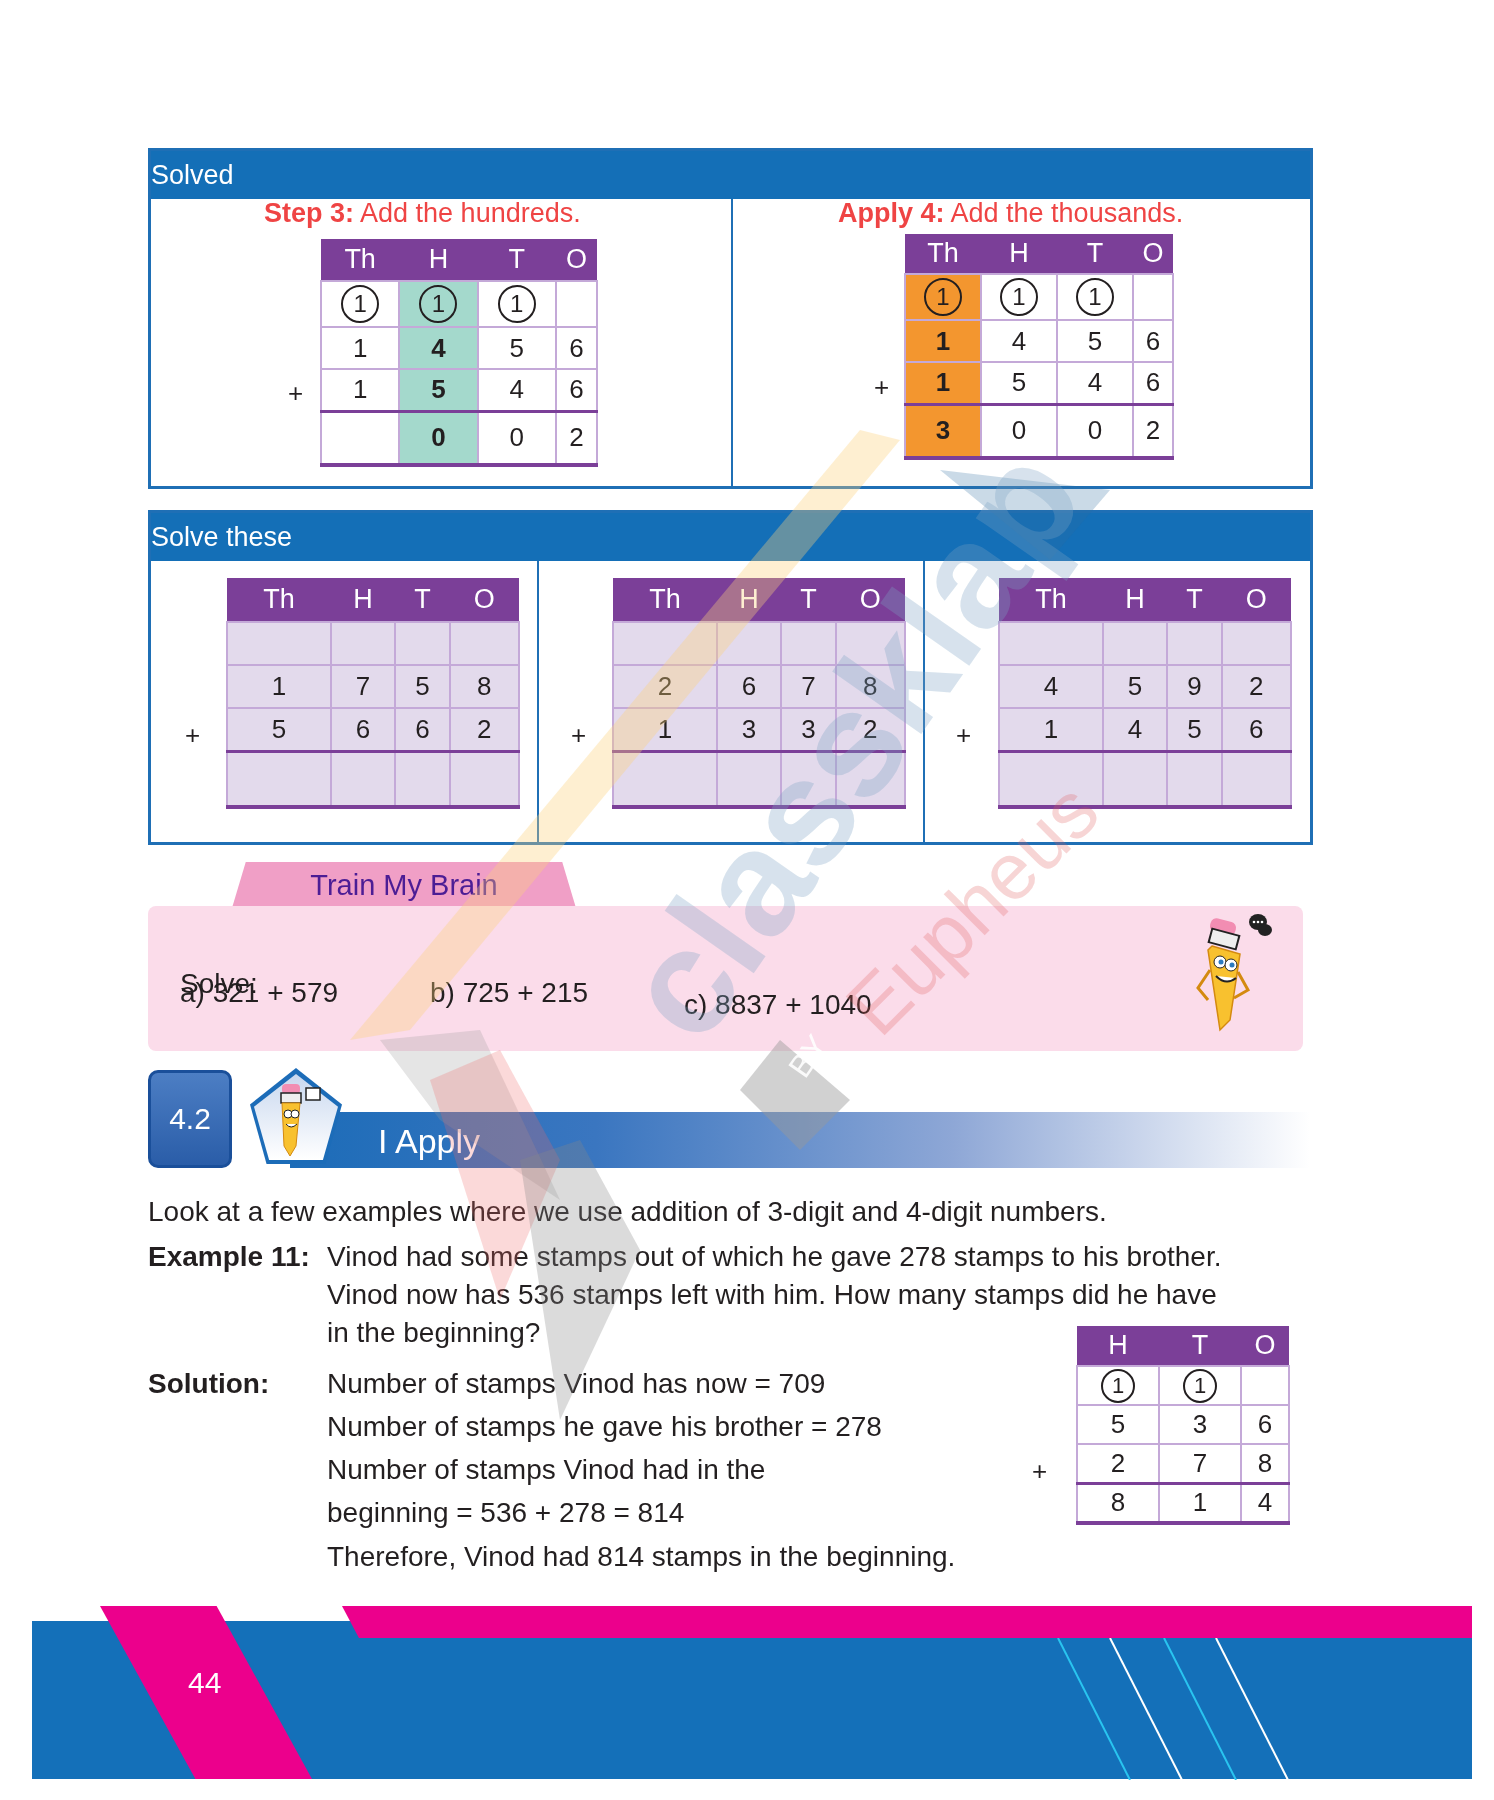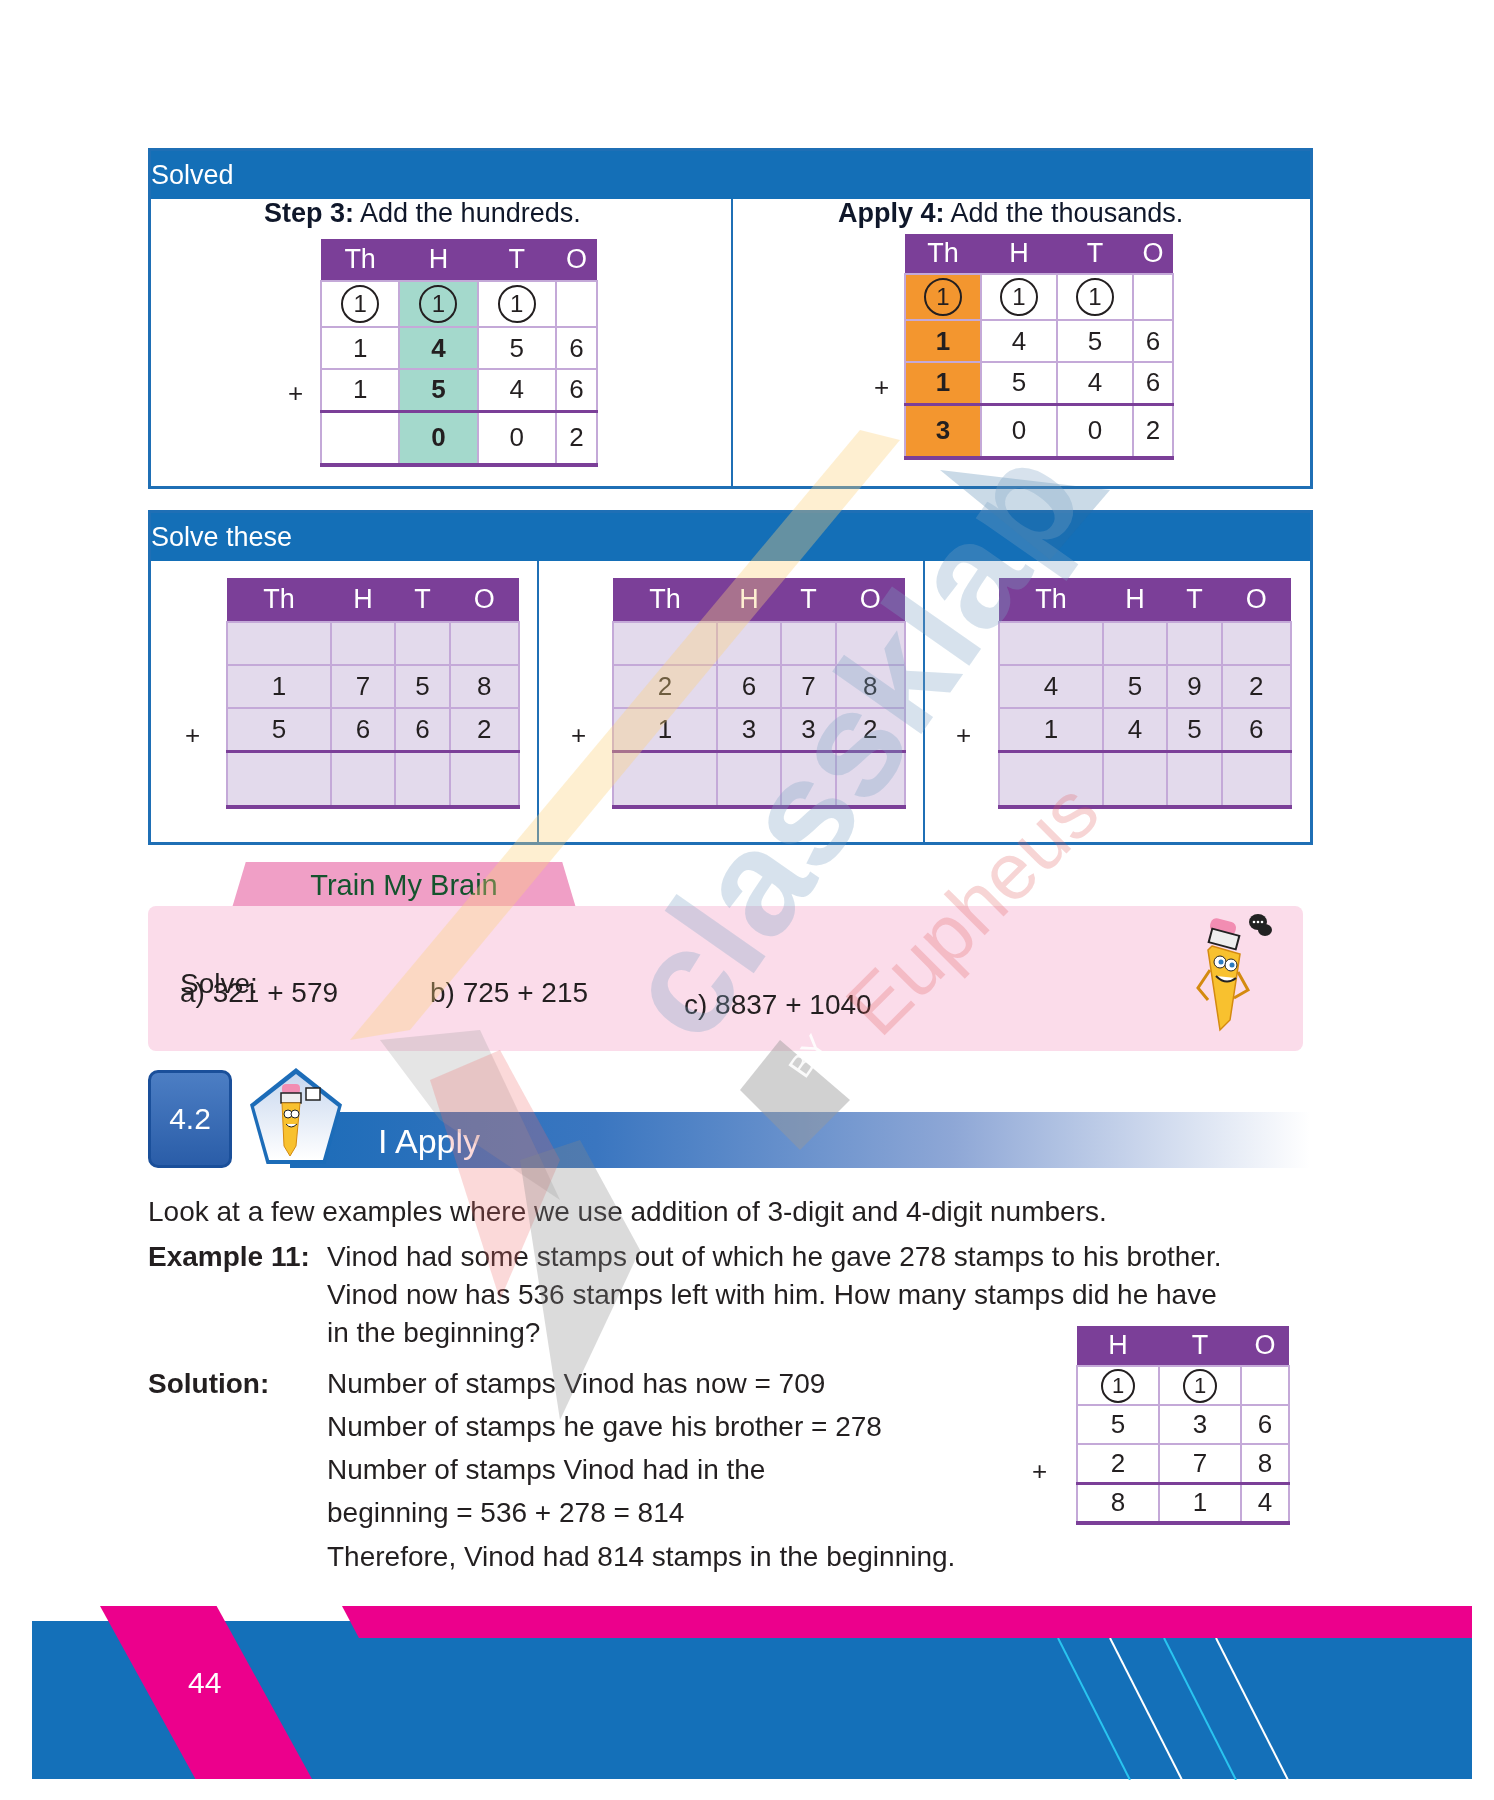--- a/index.html
+++ b/index.html
@@ -7,39 +7,39 @@
   body { position: relative; font-family: "Liberation Sans", "DejaVu Sans", sans-serif; color: #231f20; }
 
   .abs { position: absolute; }
 
   
   .section-box { position: absolute; border: 3px solid #1f6fb5; background: #fff; }
   .section-header { position: absolute; left: 0; right: 0; top: 0; background: #146fb7; color: #fff;
     font-size: 27px; text-align: left; }
   .col-divider { position: absolute; width: 2px; background: #1f6fb5; }
 
-  .step-title { position: absolute; font-size: 27px; color: #0f172a; white-space: nowrap; }
+  .step-title { position: absolute; font-size: 27px; color: #ef4444; white-space: nowrap; }
   .step-title b { font-weight: bold; }
 
   
   table.pv { position: absolute; border-collapse: collapse; }
   table.pv th { background: #7b3f98; color: #fff; font-weight: normal; font-size: 27px; padding: 0; text-align: center; margin-top: 28px; }
   table.pv td { border: 2px solid #c4a9d8; text-align: center; font-size: 26px; padding: 0; color: #231f20; }
   table.pv tr.result td { border-top: 3px solid #7b3f98; border-bottom: 4px solid #7b3f98; }
   table.pv.white td { background: #fff; }
   table.pv.lilac td { background: #e3daec; border-color: #c4a9d8; }
   td.teal { background: #a4d9cc !important; font-weight: bold; }
   td.orange { background: #f3962f !important; font-weight: bold; }
   .carry { display: inline-block; width: 38px; height: 38px; border: 2px solid #231f20; border-radius: 50%;
     line-height: 34px; font-size: 24px; text-align: center; }
   .plus { position: absolute; font-size: 26px; }
 
   
   .tmb-tab { position: absolute; left: 232px; top: 862px; width: 344px; height: 46px; background: #f09fc6;
-    clip-path: polygon(4% 0, 96% 0, 100% 100%, 0 100%); color: #14532d; font-size: 29px; text-align: center; line-height: 46px; }
+    clip-path: polygon(4% 0, 96% 0, 100% 100%, 0 100%); color: #4c1d95; font-size: 29px; text-align: center; line-height: 46px; }
   .tmb-box { position: absolute; left: 148px; top: 906px; width: 1155px; height: 145px; background: #fbdcea; border-radius: 8px; }
   .tmb-text { position: absolute; font-size: 28px; color: #231f20; white-space: nowrap; }
 
   
   .badge-42 { position: absolute; left: 148px; top: 1070px; width: 84px; height: 98px;
     background: linear-gradient(#4c7ec4, #2a5da8); border-radius: 10px; border: 3px solid #1a4f9a;
     color: #fff; font-size: 30px; text-align: center; line-height: 92px; }
   .apply-banner { position: absolute; left: 290px; top: 1112px; width: 1020px; height: 56px;
     background: linear-gradient(90deg, #1c6cb8 0%, #3a76c0 30%, #8ea7d6 65%, #ffffff 100%); }
   .apply-title { position: absolute; left: 378px; top: 1122px; color: #fff; font-size: 34px; }

